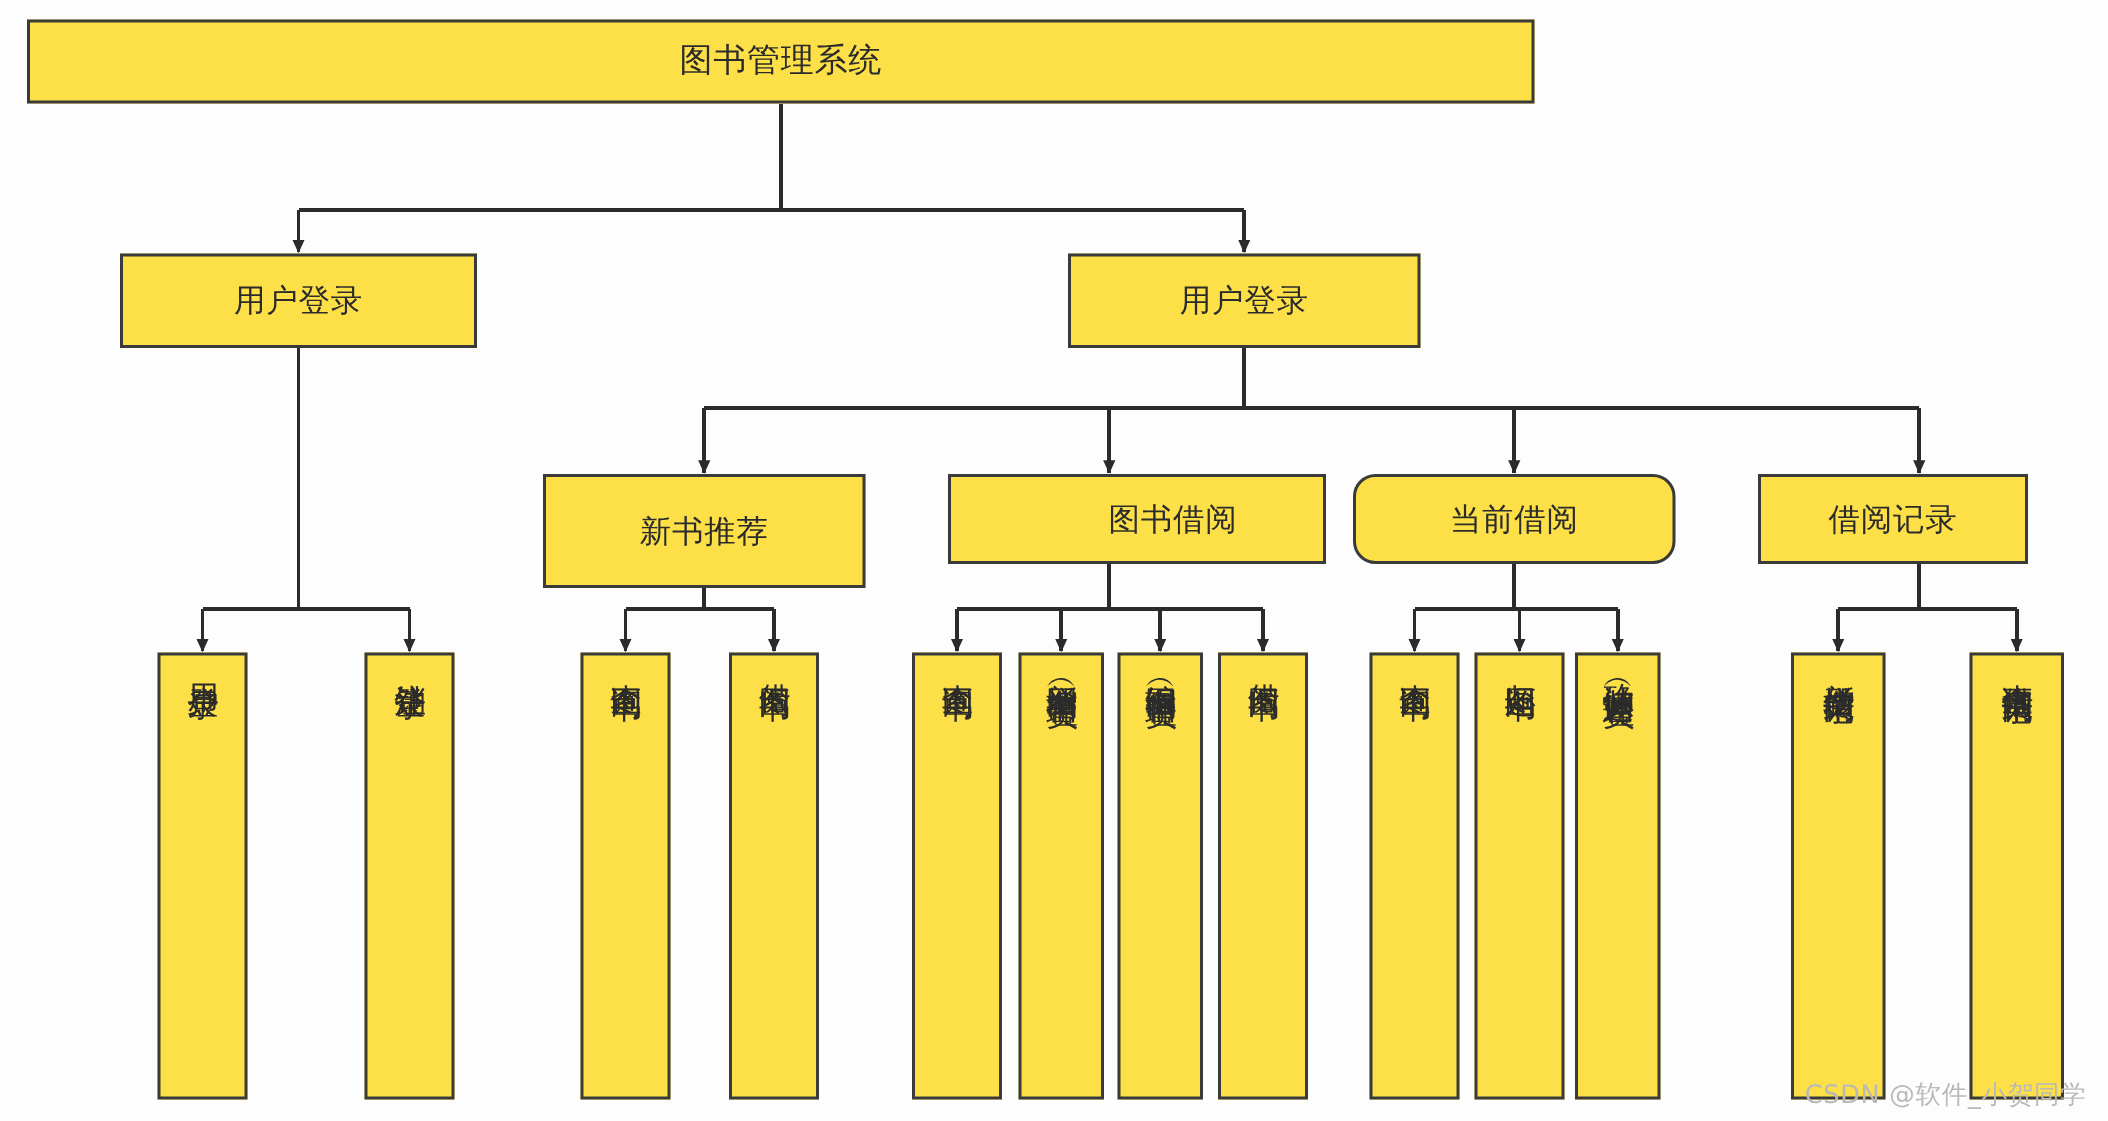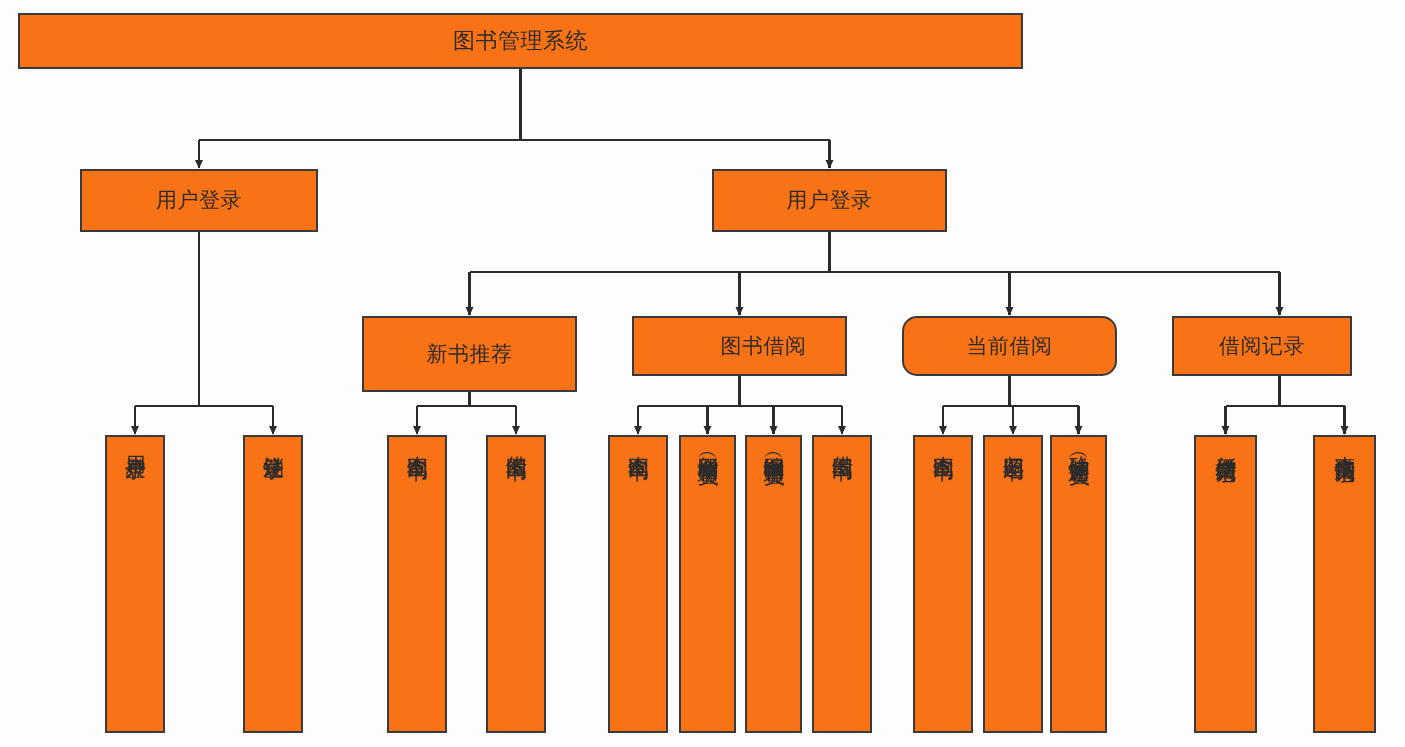--- a/index.html
+++ b/index.html
@@ -22,21 +22,21 @@
   svg.edges {
     position: absolute;
     left: 0;
     top: 0;
     width: 1405px;
     height: 747px;
   }
   .node {
     position: absolute;
     box-sizing: border-box;
-    background: #f97316;
+    background: #fde047;
     border: 2.5px solid #3a3a3a;
     display: flex;
     align-items: center;
     justify-content: center;
     z-index: 3;
   }
   .node-label {
     color: #2b2b2b;
     text-align: center;
     line-height: 1.18;
@@ -123,21 +123,21 @@
       </div>
       <div class="node horiz" style="left: 80px; top: 169px; width: 238px; height: 63px;">
         <span class="node-label">用户登录</span>
       </div>
       <div class="node horiz" style="left: 712px; top: 169px; width: 235px; height: 63px;">
         <span class="node-label">用户登录</span>
       </div>
       <div class="node horiz" style="left: 362px; top: 316px; width: 215px; height: 76px;">
         <span class="node-label">新书推荐</span>
       </div>
-      <div class="node horiz" style="left: 632px; top: 316px; width: 215px; height: 60px; padding-left: 48px;">
+      <div class="node horiz" style="left: 632px; top: 316px; width: 252px; height: 60px; padding-left: 48px;">
         <span class="node-label">图书借阅</span>
       </div>
       <div class="node horiz" style="left: 902px; top: 316px; width: 215px; height: 60px; border-radius: 15px;">
         <span class="node-label">当前借阅</span>
       </div>
       <div class="node horiz" style="left: 1172px; top: 316px; width: 180px; height: 60px;">
         <span class="node-label">借阅记录</span>
       </div>
       <div class="node vert" style="left: 105px; top: 435px; width: 60px; height: 298px;">
         <span class="node-label">用户登录</span>
@@ -172,13 +172,14 @@
       <div class="node vert" style="left: 1050px; top: 435px; width: 57px; height: 298px;">
         <span class="node-label">确认归还（管理员）</span>
       </div>
       <div class="node vert" style="left: 1194px; top: 435px; width: 63px; height: 298px;">
         <span class="node-label">新增借阅记录</span>
       </div>
       <div class="node vert" style="left: 1313px; top: 435px; width: 63px; height: 298px;">
         <span class="node-label">查询借阅记录</span>
       </div>
     </div>
+  <div id="watermark">CSDN @软件_小贺同学</div>
 </div>
 
 </body></html>

